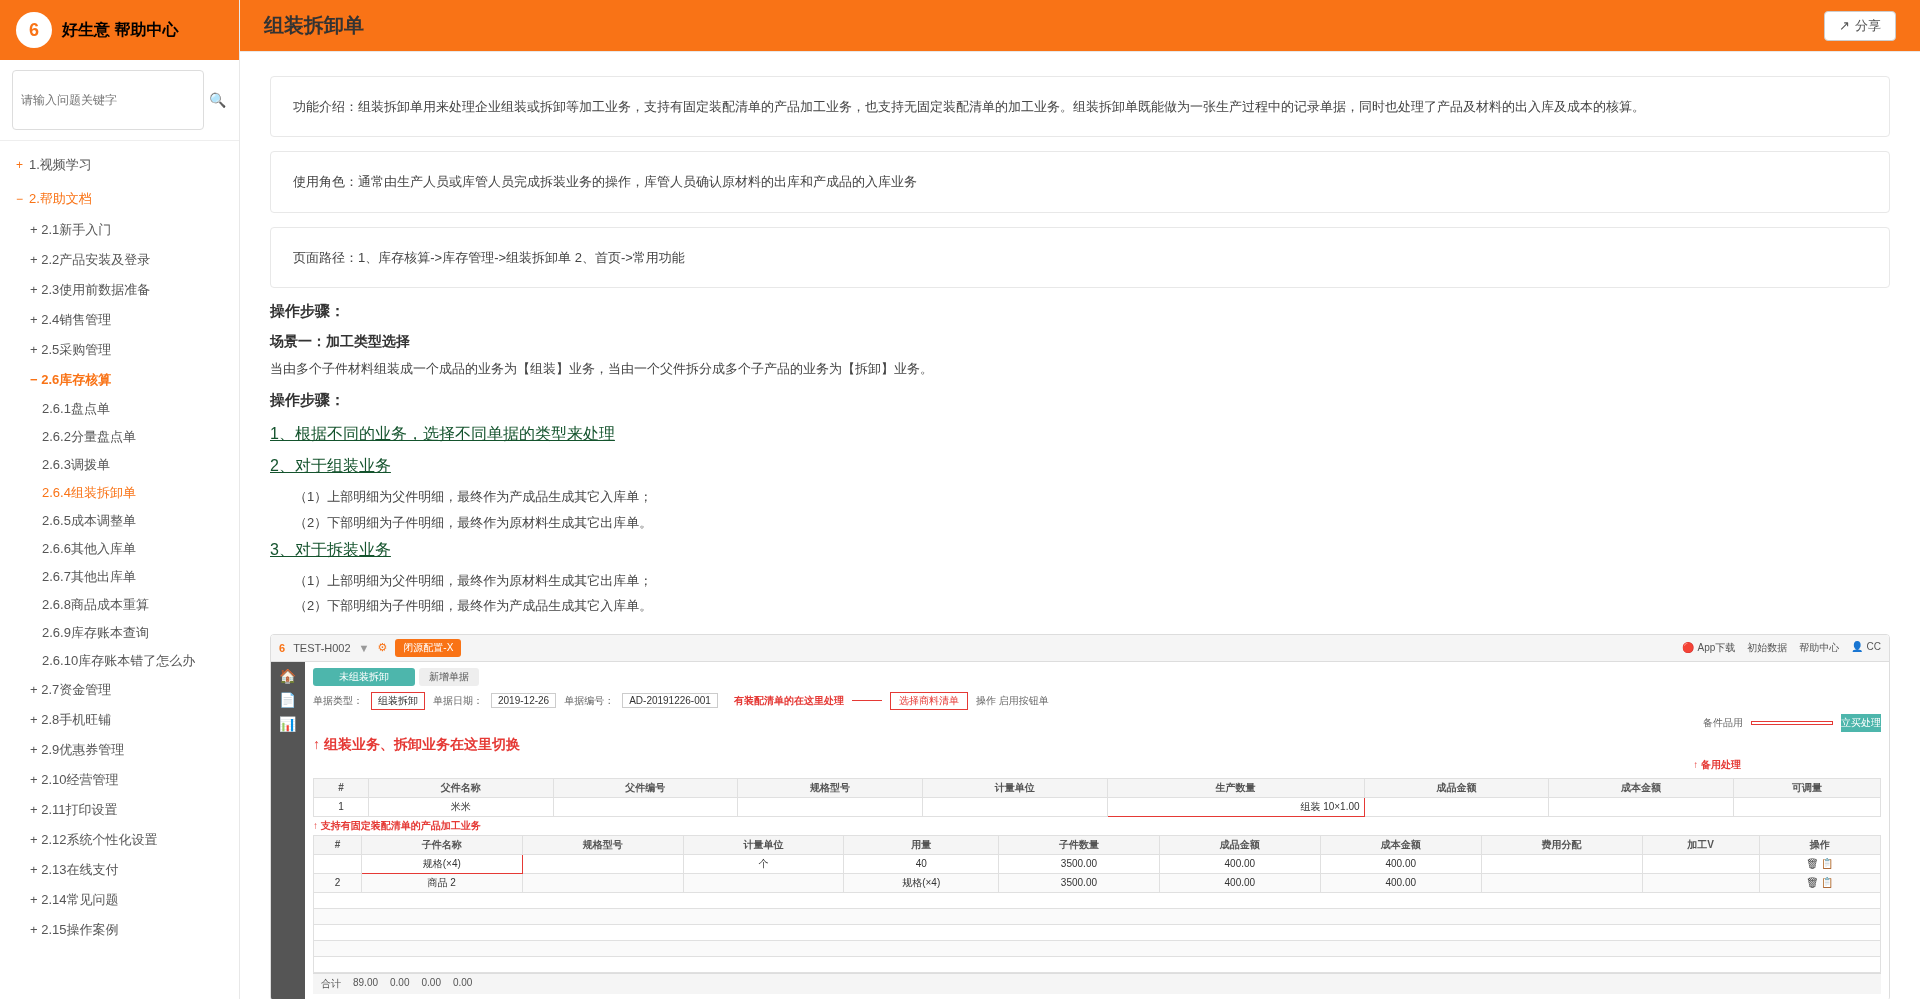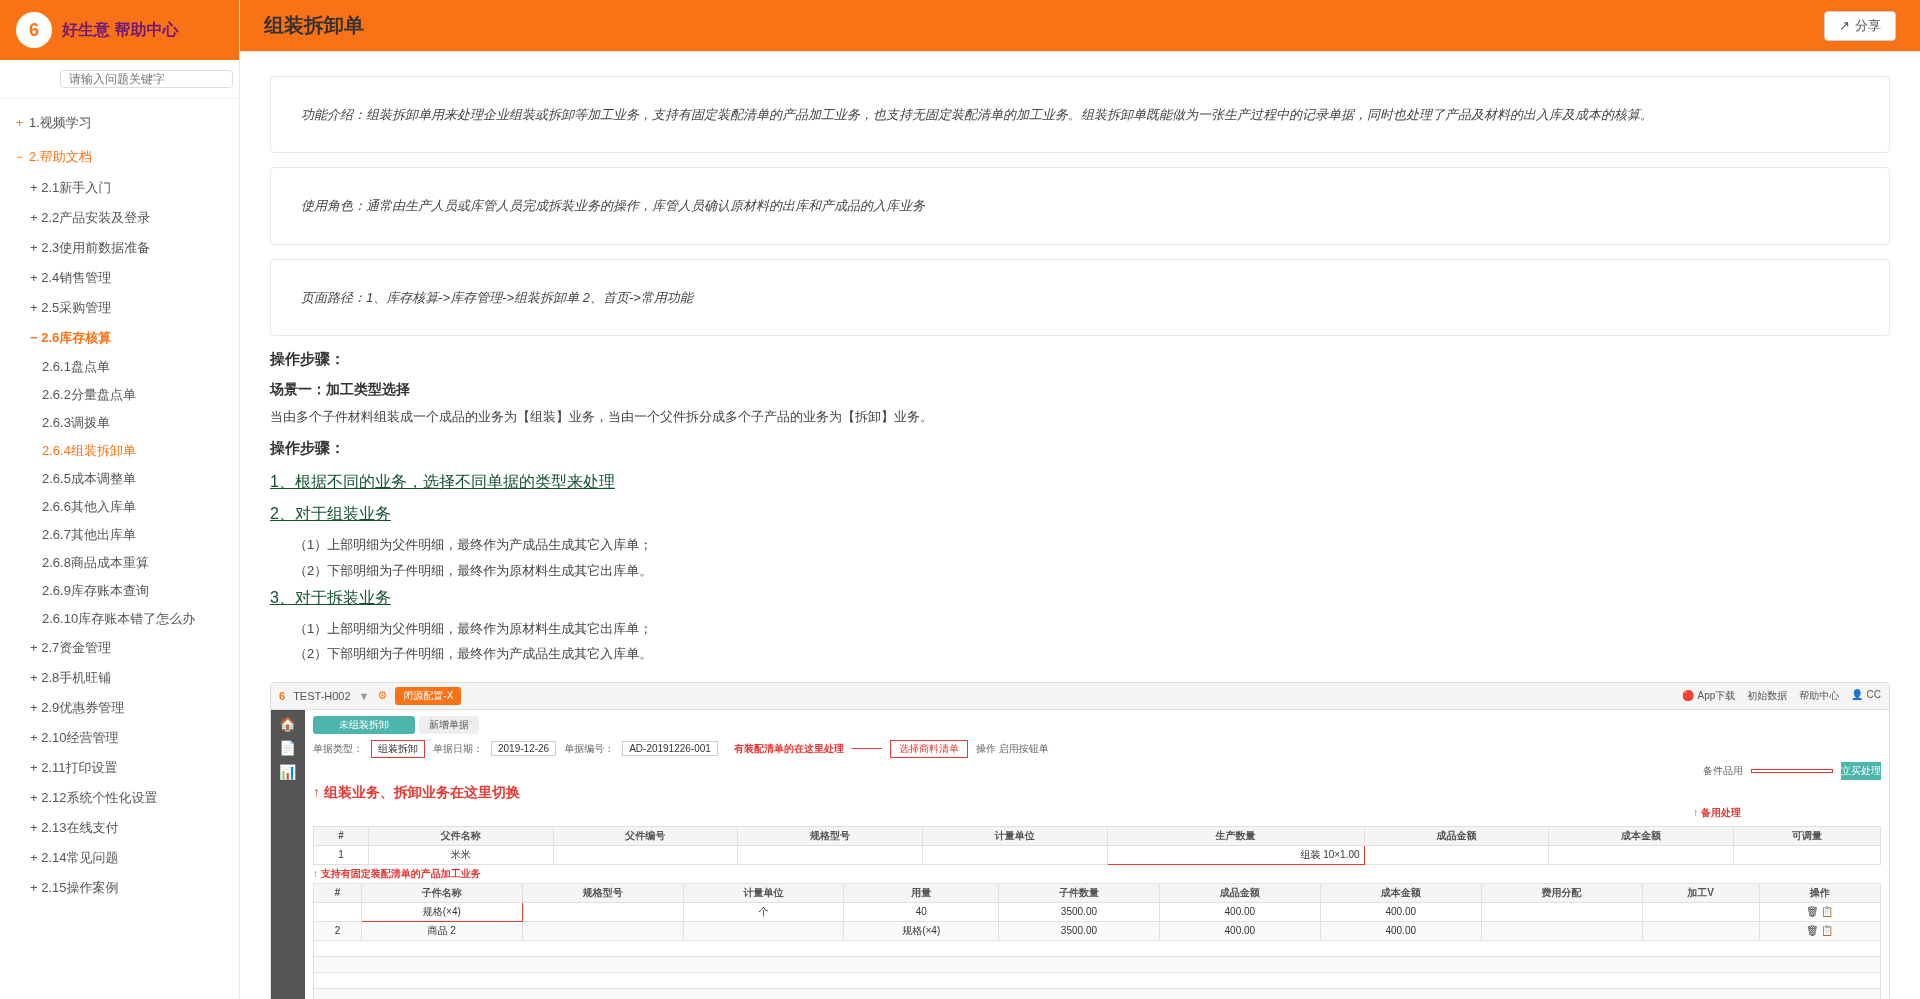--- a/index.html
+++ b/index.html
@@ -24,40 +24,39 @@
       gap: 10px;
     }
     .logo-circle {
       width: 36px; height: 36px;
       background: #fff;
       border-radius: 50%;
       display: flex; align-items: center; justify-content: center;
       font-size: 18px; font-weight: bold; color: #f97316;
     }
     .sidebar-title {
-      color: #701a75;
+      color: #000000;
       font-size: 16px;
       font-weight: bold;
     }
     .search-box {
       padding: 10px 12px;
       border-bottom: 1px solid #eee;
       display: flex;
       align-items: center;
       gap: 6px;
     }
     .search-box input {
       flex: 1;
       border: 1px solid #ddd;
       border-radius: 4px;
-      padding: 1px 8px;
+      padding: 22px 8px;
       font-size: 12px;
       color: #999;
       outline: none;
-      margin-left: 48px;
     }
     .search-icon-btn {
       color: #999;
       cursor: pointer;
       font-size: 14px;
     }
     .nav-list {
       overflow-y: auto;
       flex: 1;
       padding: 8px 0;
@@ -135,21 +134,21 @@
 
     .info-block {
       border: 1px solid #e8e8e8;
       border-radius: 4px;
       padding: 14px 18px;
       margin-bottom: 14px;
       font-size: 13px;
       line-height: 1.8;
       color: #444;
     }
-    .info-block p { margin: 12px; font-style: italic; }
+    .info-block p { margin: 4px; }
 
     .section-title {
       font-size: 15px;
       font-weight: bold;
       color: #333;
       margin-bottom: 10px;
     }
     .subsection-title {
       font-size: 14px;
       font-weight: bold;

